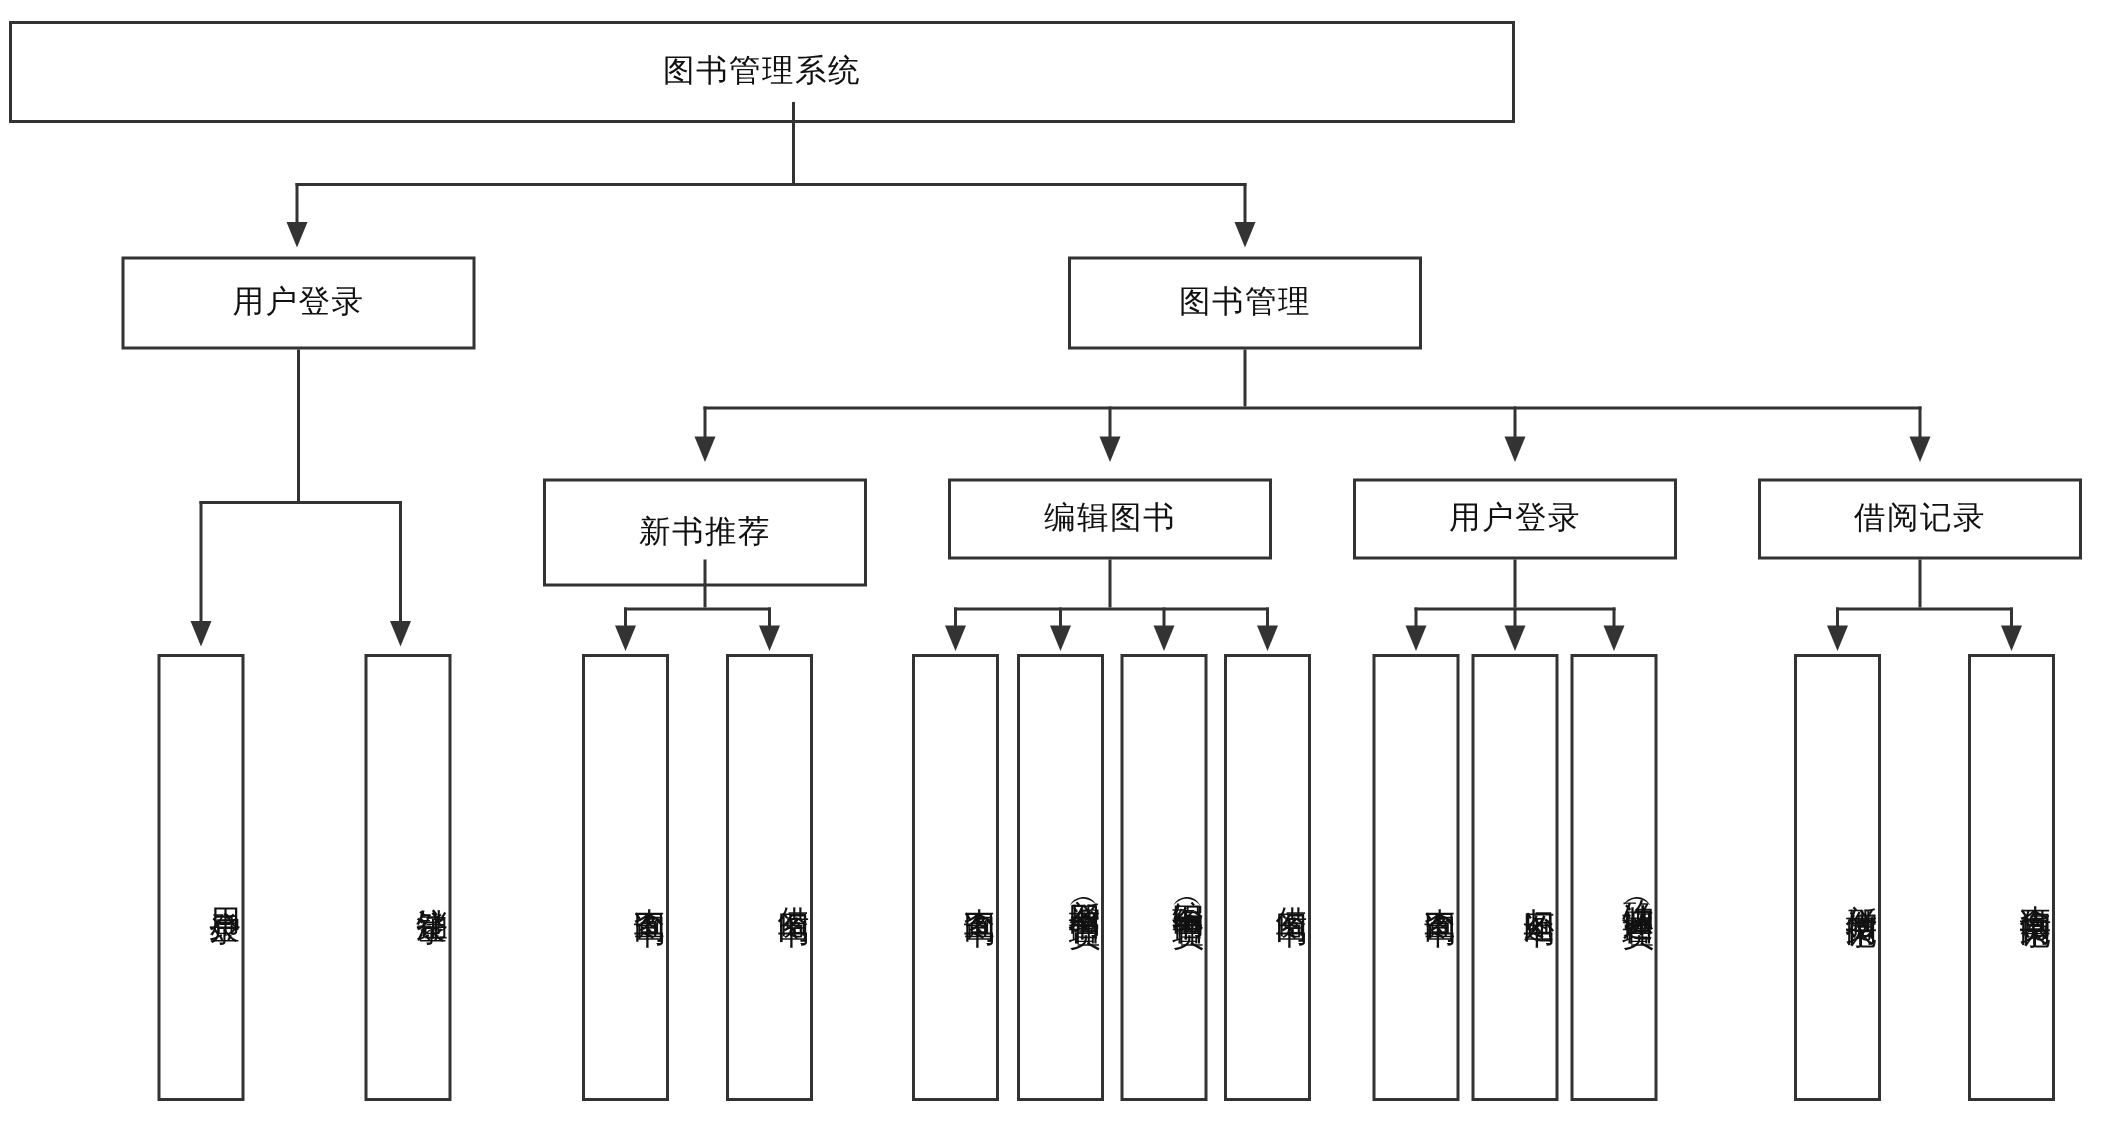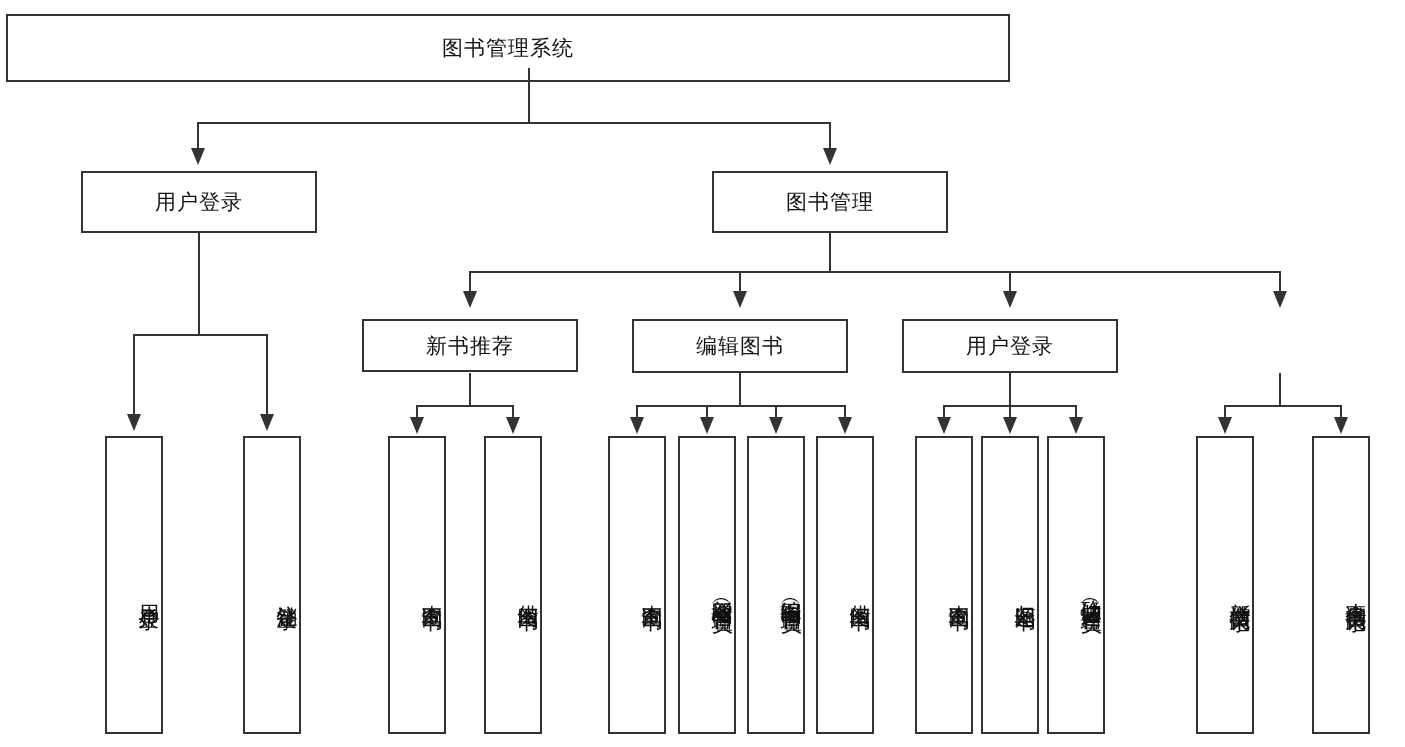--- a/index.html
+++ b/index.html
@@ -107,28 +107,31 @@
   <div class="line hline" style="left:469px; top:271px; width:812px; height:2px;"></div>
   <div class="line vline" style="left:469px; top:271px; width:2px; height:22px;"></div>
   <div class="arrow" style="left:463px; top:291px;"></div>
   <div class="line vline" style="left:739px; top:271px; width:2px; height:22px;"></div>
   <div class="arrow" style="left:733px; top:291px;"></div>
   <div class="line vline" style="left:1009px; top:271px; width:2px; height:22px;"></div>
   <div class="arrow" style="left:1003px; top:291px;"></div>
   <div class="line vline" style="left:1279px; top:271px; width:2px; height:22px;"></div>
   <div class="arrow" style="left:1273px; top:291px;"></div>
 
-  <div class="box box-h" style="left:362px; top:319px; width:216px; height:53px;">
+  <div class="box box-h" style="left:362px; top:319px; width:216px; height:72px;">
     <span>新书推荐</span>
   </div>
   <div class="box box-h" style="left:632px; top:319px; width:216px; height:54px;">
     <span>编辑图书</span>
   </div>
   <div class="box box-h" style="left:902px; top:319px; width:216px; height:54px;">
     <span>用户登录</span>
+  </div>
+  <div class="box box-h" style="left:1172px; top:319px; width:216px; height:54px;">
+    <span>借阅记录</span>
   </div>
 
   <div class="line vline" style="left:469px; top:373px; width:2px; height:32px;"></div>
   <div class="line hline" style="left:416px; top:405px; width:98px; height:2px;"></div>
   <div class="line vline" style="left:416px; top:405px; width:2px; height:14px;"></div>
   <div class="arrow" style="left:410px; top:417px;"></div>
   <div class="line vline" style="left:512px; top:405px; width:2px; height:14px;"></div>
   <div class="arrow" style="left:506px; top:417px;"></div>
 
   <div class="line vline" style="left:739px; top:373px; width:2px; height:32px;"></div>

